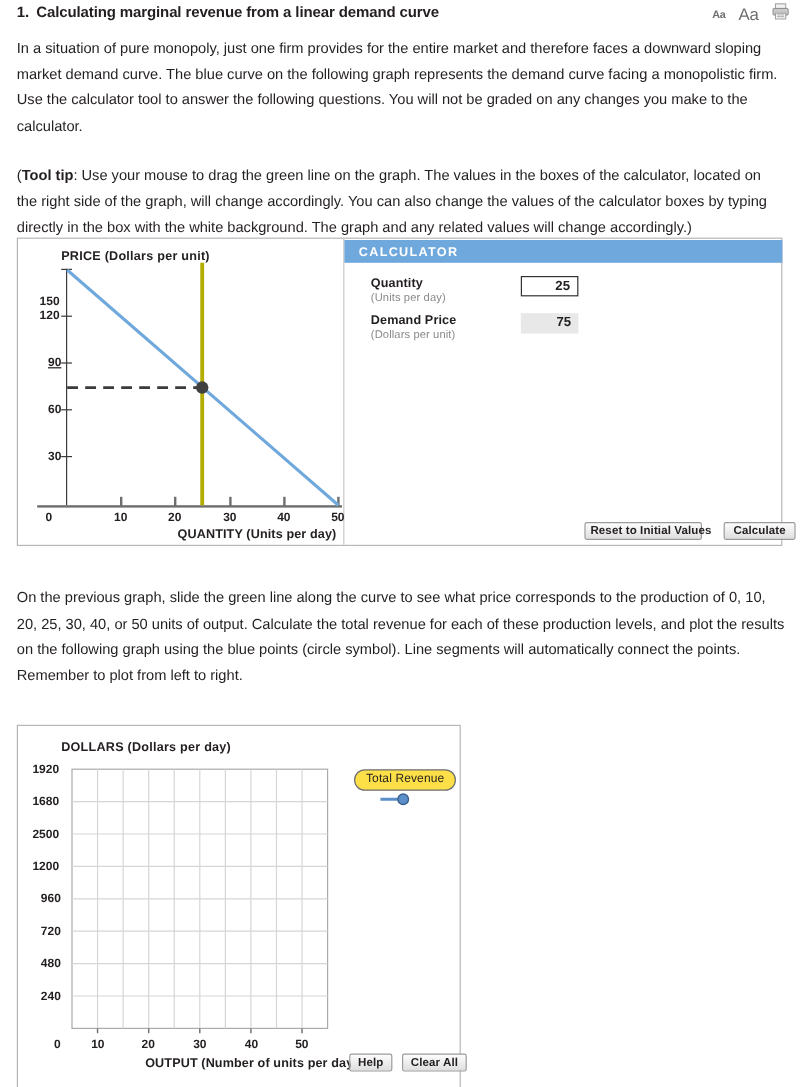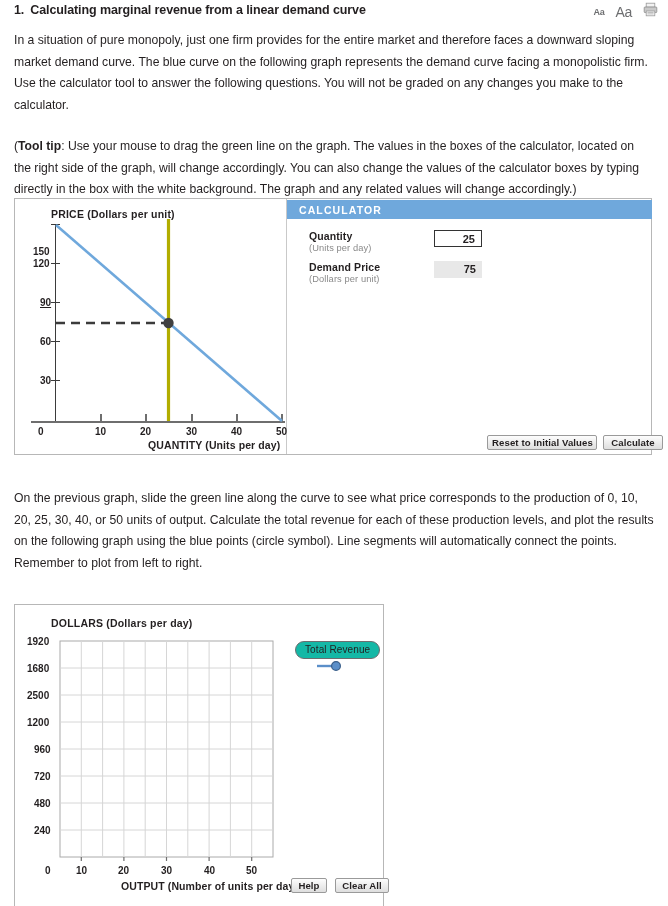--- a/index.html
+++ b/index.html
@@ -173,21 +173,21 @@
     left: 14px; top: 604px;
     width: 370px; height: 304px;
   }
   .legend-pill {
     position: absolute;
     border: 1px solid #6d6e70;
     border-radius: 9px;
     font-size: 10px;
     color: #231f20;
     padding: 2px 9px 3px 9px;
-    background: #14b8a6;
+    background: #fde047;
     white-space: nowrap;
     letter-spacing: 0.1px;
   }
 </style>
 </head>
 <body>
 
 <div class="header">
   <div class="q-title">
     <span class="q-num">1.</span><span>Calculating marginal revenue from a linear demand curve</span>
@@ -265,21 +265,21 @@
     <div class="calc-sub">(Units per day)</div>
   </div>
   <div class="calc-field field-editable" style="left:419px; top:31px;">25</div>
 
   <div class="calc-row" style="left:294px; top:62px;">
     <div class="calc-label">Demand Price</div>
     <div class="calc-sub">(Dollars per unit)</div>
   </div>
   <div class="calc-field field-readonly" style="left:419px; top:62px;">75</div>
 
-  <div class="btn" style="left:472px; top:236px; width:110px;">Reset to Initial Values</div>
+  <div class="btn" style="left:472px; top:236px; width:98px;">Reset to Initial Values</div>
   <div class="btn" style="left:588px; top:236px; width:60px;">Calculate</div>
 </div>
 
 <p class="body-text" id="para3">On the previous graph, slide the green line along the curve to see what price corresponds to the production of 0, 10, 20, 25, 30, 40, or 50 units of output. Calculate the total revenue for each of these production levels, and plot the results on the following graph using the blue points (circle symbol). Line segments will automatically connect the points. Remember to plot from left to right.</p>
 
 <div class="panel" id="graph2-panel">
 
   <div class="axis-title-top" style="left:36px; top:12px;">DOLLARS (Dollars per day)</div>
 
   <div class="tick-label" style="left:12px; top:31px;">1920</div>

